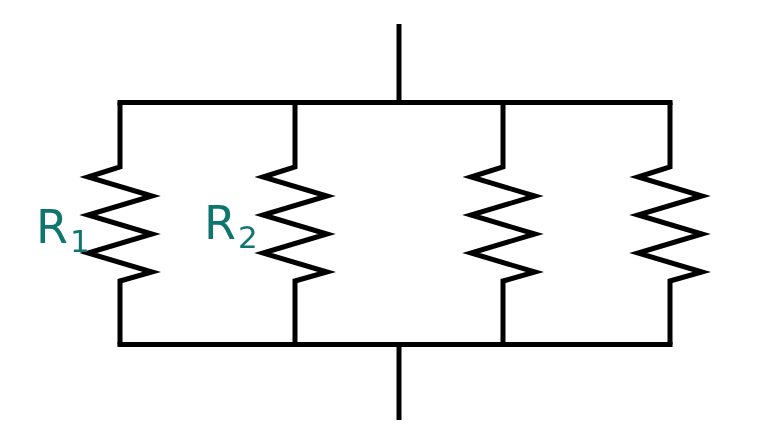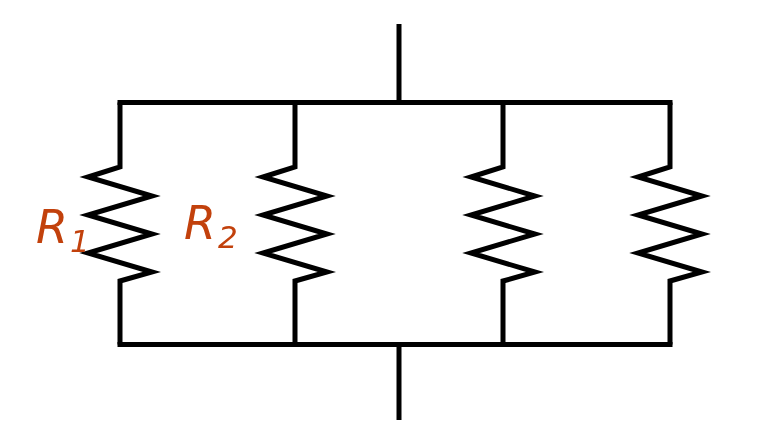--- a/index.html
+++ b/index.html
@@ -15,24 +15,23 @@
     overflow: hidden;
     font-family: "DejaVu Sans", sans-serif;
   }
   .stage svg {
     position: absolute;
     left: 0;
     top: 0;
   }
   .rlabel {
     position: absolute;
-    font-style: italic;
     font-size: 46px;
     line-height: 1;
-    color: #c2410c;
+    color: #0f766e;
     white-space: nowrap;
     user-select: none;
   }
   .rlabel .sub {
     display: inline-block;
     font-size: 31px;
     transform: translateY(9px);
     margin-left: 2px;
   }
 </style>
@@ -57,19 +56,19 @@
 
     <line x1="120" y1="344.5" x2="670" y2="344.5" stroke-width="5" stroke-linecap="square" stroke="#000000"></line>
 
     <line x1="399" y1="342" x2="399" y2="420" stroke-width="5" stroke="#000000"></line>
   </svg>
 
   <div class="rlabel" style="left:36px; top:204px">
     <span>R</span><span class="sub">1</span>
   </div>
 
-  <div class="rlabel" style="left:184px; top:200px">
+  <div class="rlabel" style="left:204px; top:200px">
     <span>R</span><span class="sub">2</span>
   </div>
 
 
 
 </div>
 
 </body></html>

